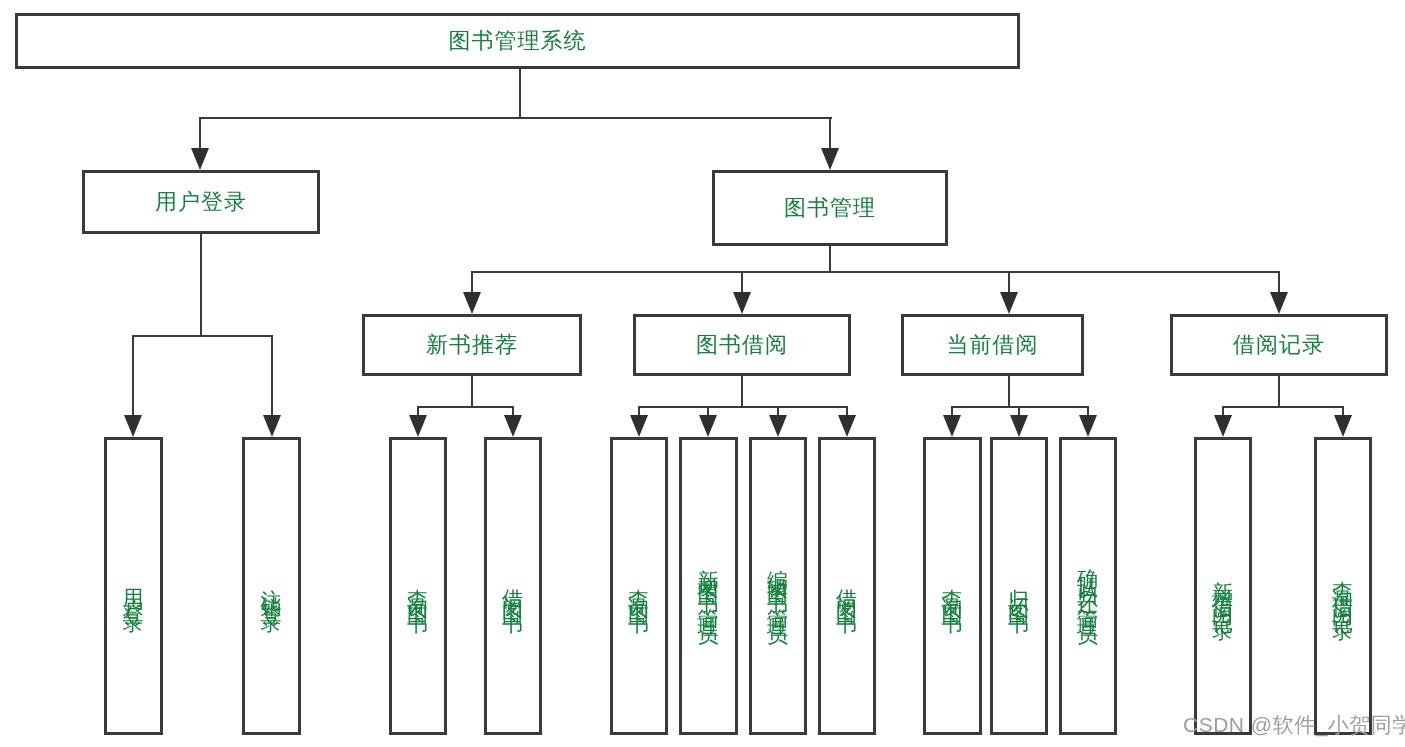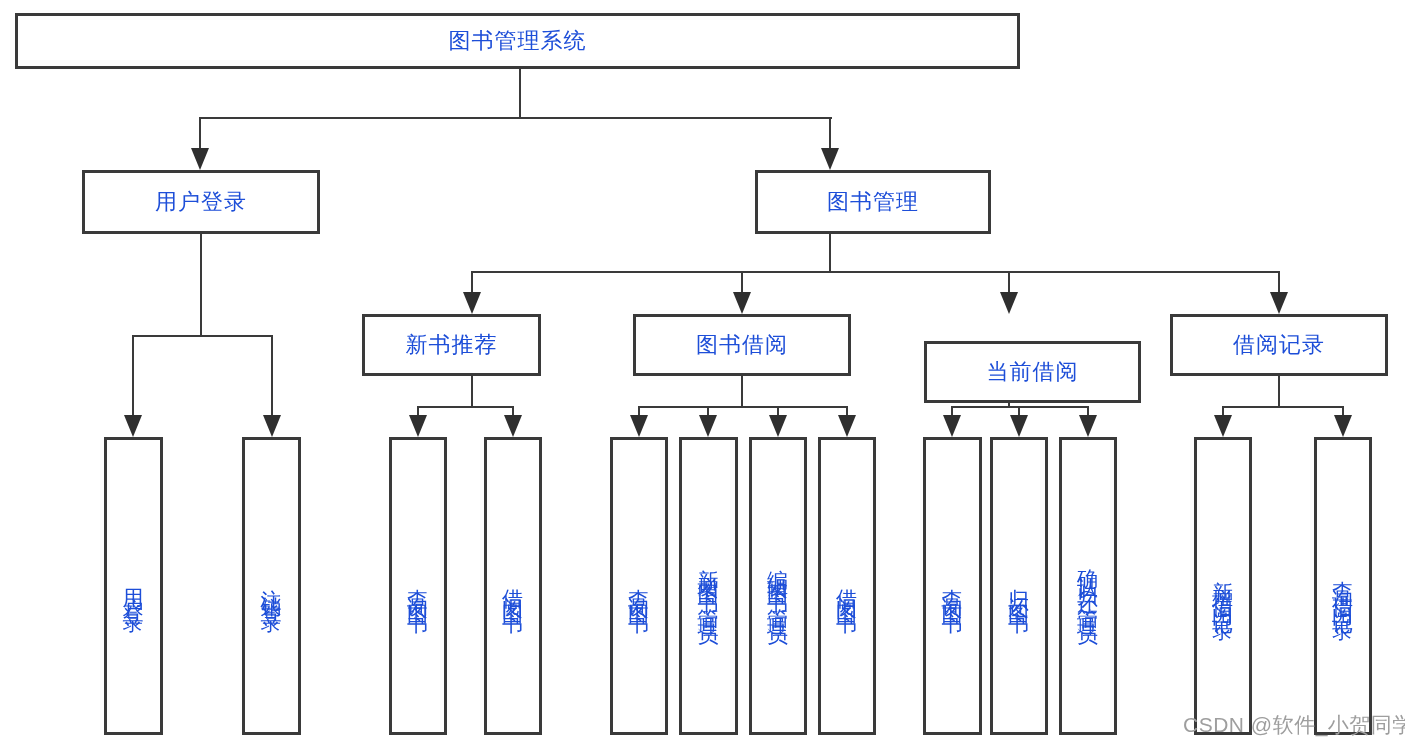--- a/index.html
+++ b/index.html
@@ -13,21 +13,21 @@
   }
   .box {
     position: absolute;
     box-sizing: border-box;
     border: 3px solid #3a3a3a;
     background: #ffffff;
     display: flex;
     align-items: center;
     justify-content: center;
     font-size: 22px;
-    color: #1d4ed8;
+    color: #15803d;
     letter-spacing: 1px;
     z-index: 2;
   }
   .vbox {
     writing-mode: vertical-rl;
     text-orientation: mixed;
     font-size: 21px;
     letter-spacing: 8px;
     line-height: 1;
     padding-top: 4px;
@@ -73,37 +73,37 @@
 <div class="canvas">
 
   <div class="box" style="left:15px; top:13px; width:1005px; height:56px;">图书管理系统</div>
 
   <div class="vline" style="left:519px; top:69px; height:48px;"></div>
   <div class="hline" style="left:199px; top:117px; width:633px;"></div>
   <div class="arrow" style="left:199px; top:117px; height:31px;"></div>
   <div class="arrow" style="left:829px; top:117px; height:31px;"></div>
 
   <div class="box" style="left:82px; top:170px; width:238px; height:64px;">用户登录</div>
-  <div class="box" style="left:712px; top:170px; width:236px; height:64px;margin-left:43px;">图书管理</div>
+  <div class="box" style="left:712px; top:170px; width:236px; height:76px;">图书管理</div>
 
   <div class="vline" style="left:200px; top:234px; height:102px;"></div>
   <div class="hline" style="left:132px; top:335px; width:140px;"></div>
   <div class="arrow" style="left:132px; top:335px; height:80px;"></div>
   <div class="arrow" style="left:271px; top:335px; height:80px;"></div>
 
   <div class="vline" style="left:829px; top:234px; height:38px;"></div>
   <div class="hline" style="left:471px; top:271px; width:809px;"></div>
   <div class="arrow" style="left:471px; top:271px; height:21px;"></div>
   <div class="arrow" style="left:741px; top:271px; height:21px;"></div>
   <div class="arrow" style="left:1008px; top:271px; height:21px;"></div>
   <div class="arrow" style="left:1278px; top:271px; height:21px;"></div>
 
-  <div class="box" style="left:362px; top:314px; width:179px; height:62px;">新书推荐</div>
+  <div class="box" style="left:362px; top:314px; width:220px; height:62px;">新书推荐</div>
   <div class="box" style="left:633px; top:314px; width:218px; height:62px;text-align:center;">图书借阅</div>
-  <div class="box" style="left:924px; top:314px; width:217px; height:62px;margin-top:27px;">当前借阅</div>
+  <div class="box" style="left:901px; top:314px; width:183px; height:62px;">当前借阅</div>
   <div class="box" style="left:1170px; top:314px; width:218px; height:62px;">借阅记录</div>
 
   <div class="vline" style="left:471px; top:376px; height:31px;"></div>
   <div class="hline" style="left:417px; top:406px; width:97px;"></div>
   <div class="arrow" style="left:417px; top:406px; height:9px;"></div>
   <div class="arrow" style="left:512px; top:406px; height:9px;"></div>
 
   <div class="vline" style="left:741px; top:376px; height:31px;"></div>
   <div class="hline" style="left:638px; top:406px; width:210px;"></div>
   <div class="arrow" style="left:638px; top:406px; height:9px;"></div>

